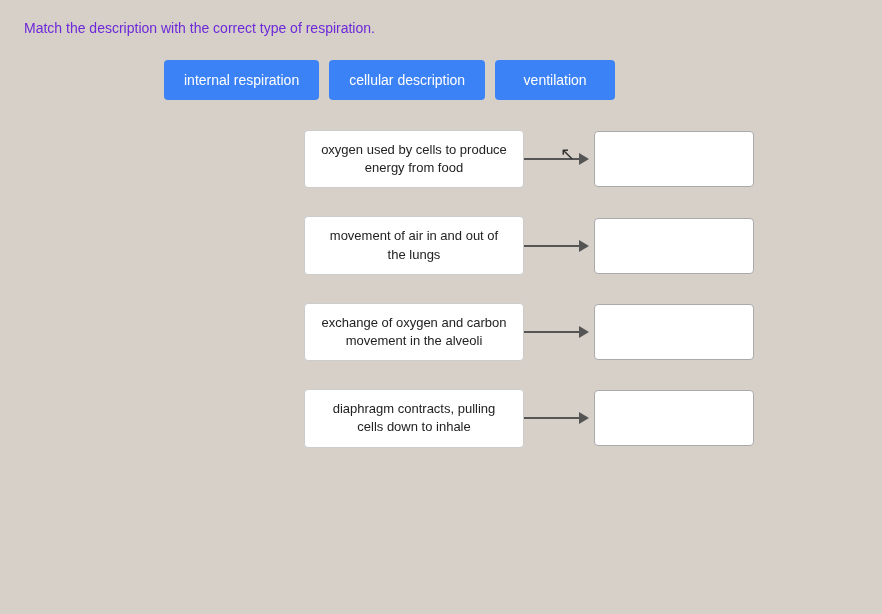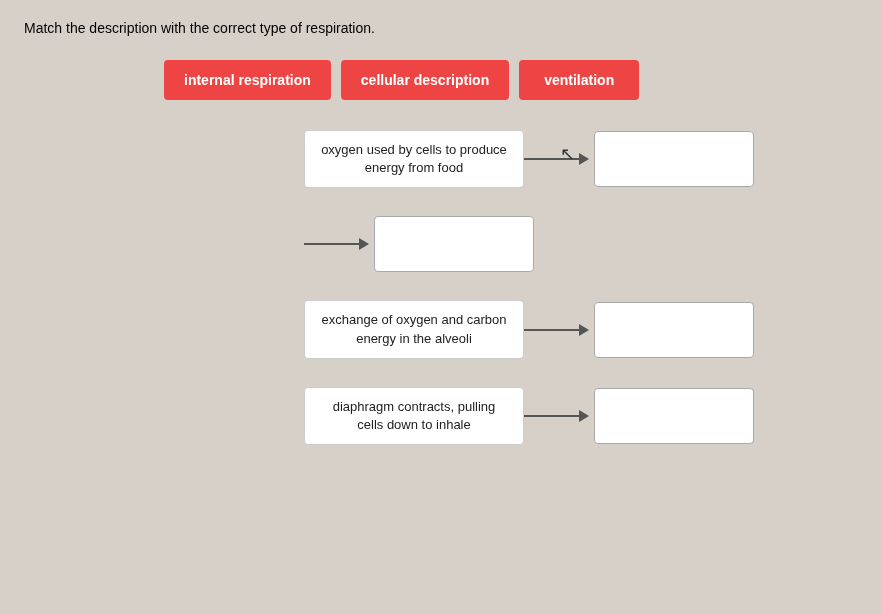--- a/index.html
+++ b/index.html
@@ -25,37 +25,37 @@
     }
 
     .instruction-text {
       font-size: 14px;
       color: #222;
       margin-bottom: 8px;
     }
 
     .instruction-text2 {
       font-size: 14px;
-      color: #000000;
+      color: #6d28d9;
       margin-bottom: 24px;
     }
 
     .tiles-area {
       display: flex;
       flex-wrap: wrap;
       gap: 10px;
       margin-left: 140px;
       margin-bottom: 30px;
     }
 
     .tile {
-      background-color: #ef4444;
+      background-color: #3b82f6;
       color: #fff;
       font-size: 14px;
-      font-weight: bold;
+      font-weight: normal;
       padding: 12px 20px;
       border-radius: 4px;
       cursor: grab;
       user-select: none;
       min-width: 120px;
       text-align: center;
     }
 
     .matching-area {
       display: flex;
@@ -149,26 +149,27 @@
     <div class="match-row">
       <div class="description-box">oxygen used by cells to produce energy from food</div>
       <div class="arrow-wrapper">
         <div class="arrow-line"></div>
         <span class="cursor-icon" style="left: 36px; top: -10px;">↖</span>
       </div>
       <div class="answer-box"></div>
     </div>
 
     <div class="match-row">
+      <div class="description-box">movement of air in and out of the lungs</div>
       <div class="arrow-line"></div>
       <div class="answer-box"></div>
     </div>
 
     <div class="match-row">
-      <div class="description-box">exchange of oxygen and carbon energy in the alveoli</div>
+      <div class="description-box">exchange of oxygen and carbon movement in the alveoli</div>
       <div class="arrow-line"></div>
       <div class="answer-box"></div>
     </div>
 
     <div class="match-row">
       <div class="description-box">diaphragm contracts, pulling cells down to inhale</div>
       <div class="arrow-line"></div>
       <div class="answer-box"></div>
     </div>
 

